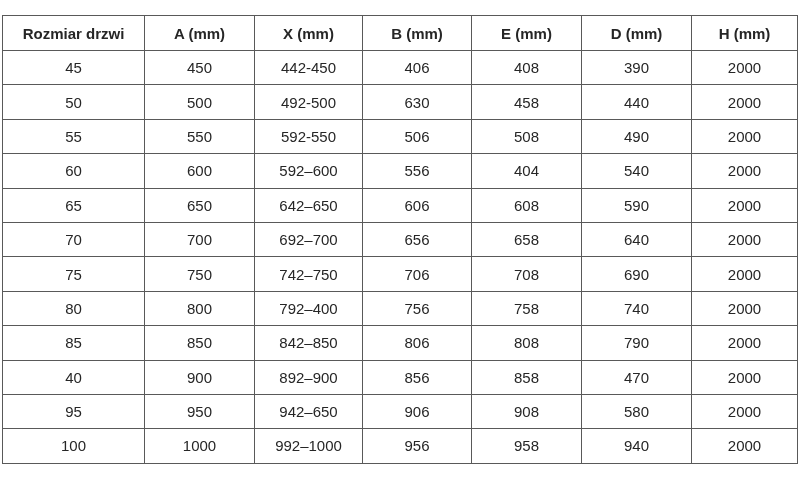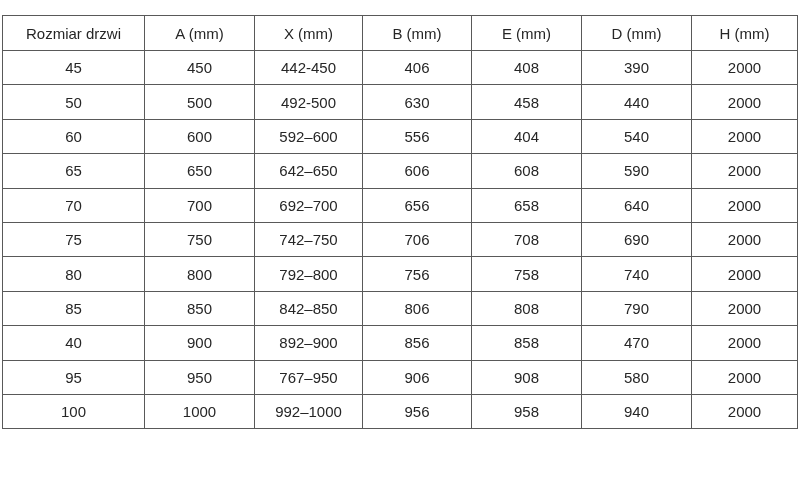--- a/index.html
+++ b/index.html
@@ -24,21 +24,21 @@
     border: 1px solid var(--border, #595959);
     text-align: center;
     vertical-align: middle;
     color: var(--text, #262626);
     font-size: 15px;
     padding: 0;
     overflow: hidden;
     white-space: nowrap;
   }
   .size-table th {
-    font-weight: 400;
+    font-weight: 700;
     height: 34px;
   }
   .size-table td {
     font-weight: 400;
     height: 33.4px;
   }
 </style>
 </head>
 <body>
 
@@ -76,20 +76,29 @@
       <tr>
         <td>50</td>
         <td>500</td>
         <td>492-500</td>
         <td>630</td>
         <td>458</td>
         <td>440</td>
         <td>2000</td>
       </tr>
       <tr>
+        <td>55</td>
+        <td>550</td>
+        <td>592-550</td>
+        <td>506</td>
+        <td>508</td>
+        <td>490</td>
+        <td>2000</td>
+      </tr>
+      <tr>
         <td>60</td>
         <td>600</td>
         <td>592–600</td>
         <td>556</td>
         <td>404</td>
         <td>540</td>
         <td>2000</td>
       </tr>
       <tr>
         <td>65</td>
@@ -114,21 +123,21 @@
         <td>750</td>
         <td>742–750</td>
         <td>706</td>
         <td>708</td>
         <td>690</td>
         <td>2000</td>
       </tr>
       <tr>
         <td>80</td>
         <td>800</td>
-        <td>792–800</td>
+        <td>792–400</td>
         <td>756</td>
         <td>758</td>
         <td>740</td>
         <td>2000</td>
       </tr>
       <tr>
         <td>85</td>
         <td>850</td>
         <td>842–850</td>
         <td>806</td>
@@ -141,21 +150,21 @@
         <td>900</td>
         <td>892–900</td>
         <td>856</td>
         <td>858</td>
         <td>470</td>
         <td>2000</td>
       </tr>
       <tr>
         <td>95</td>
         <td>950</td>
-        <td>767–950</td>
+        <td>942–650</td>
         <td>906</td>
         <td>908</td>
         <td>580</td>
         <td>2000</td>
       </tr>
       <tr>
         <td>100</td>
         <td>1000</td>
         <td>992–1000</td>
         <td>956</td>

